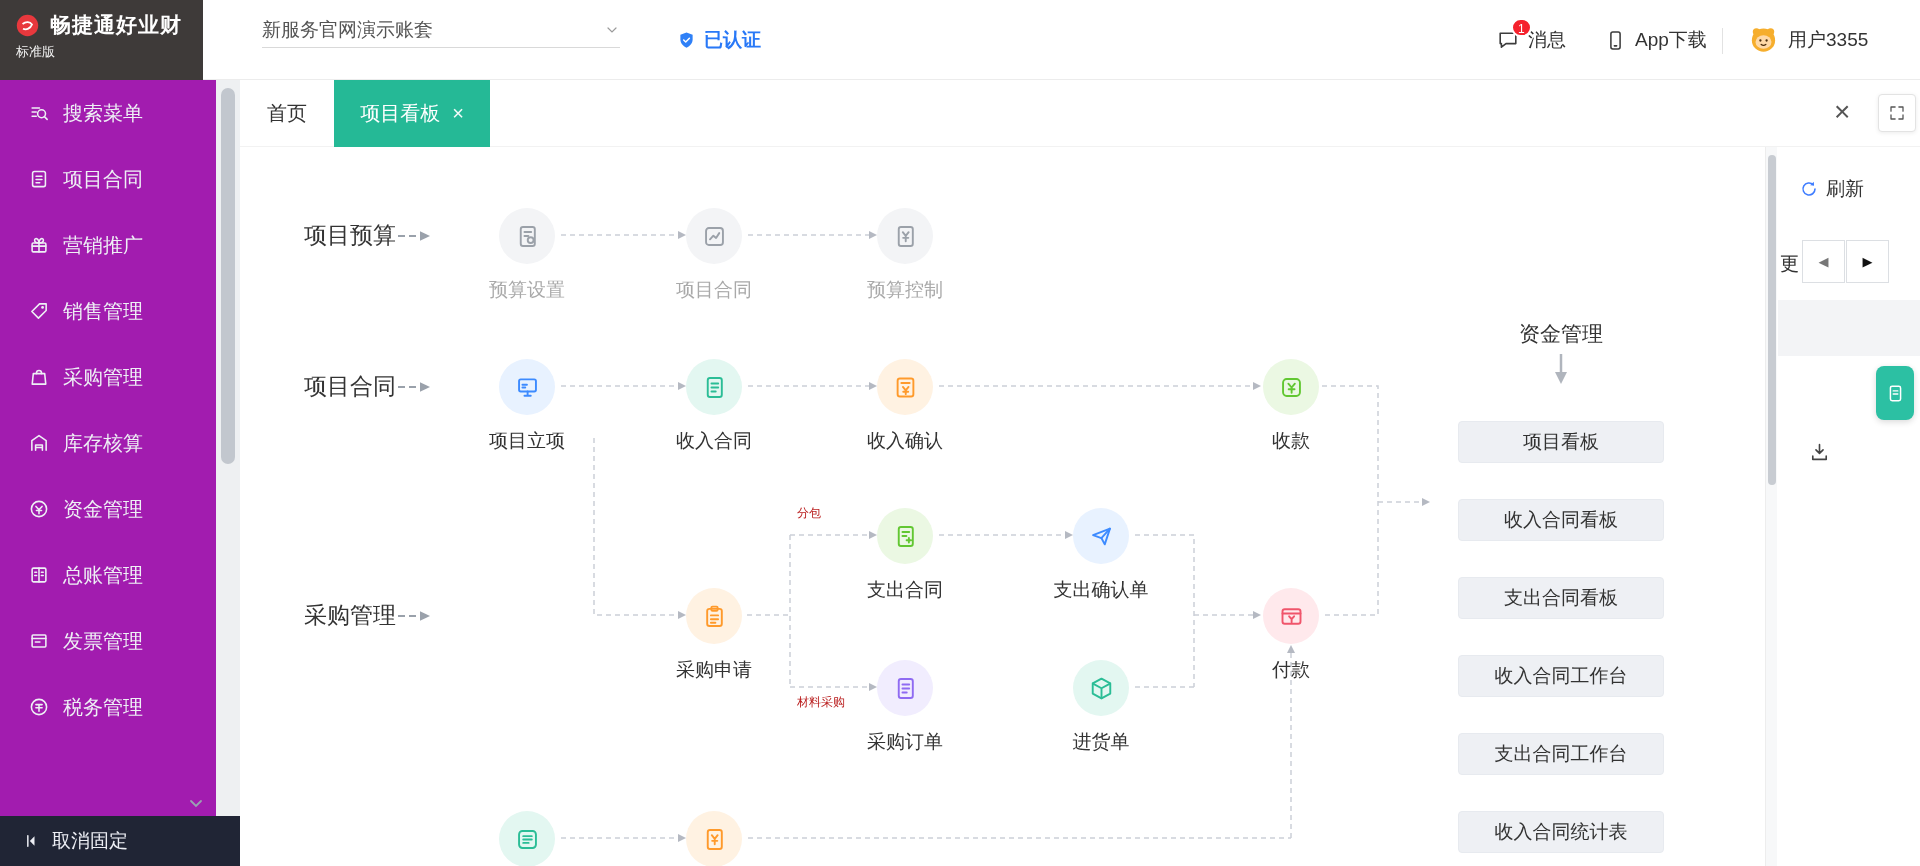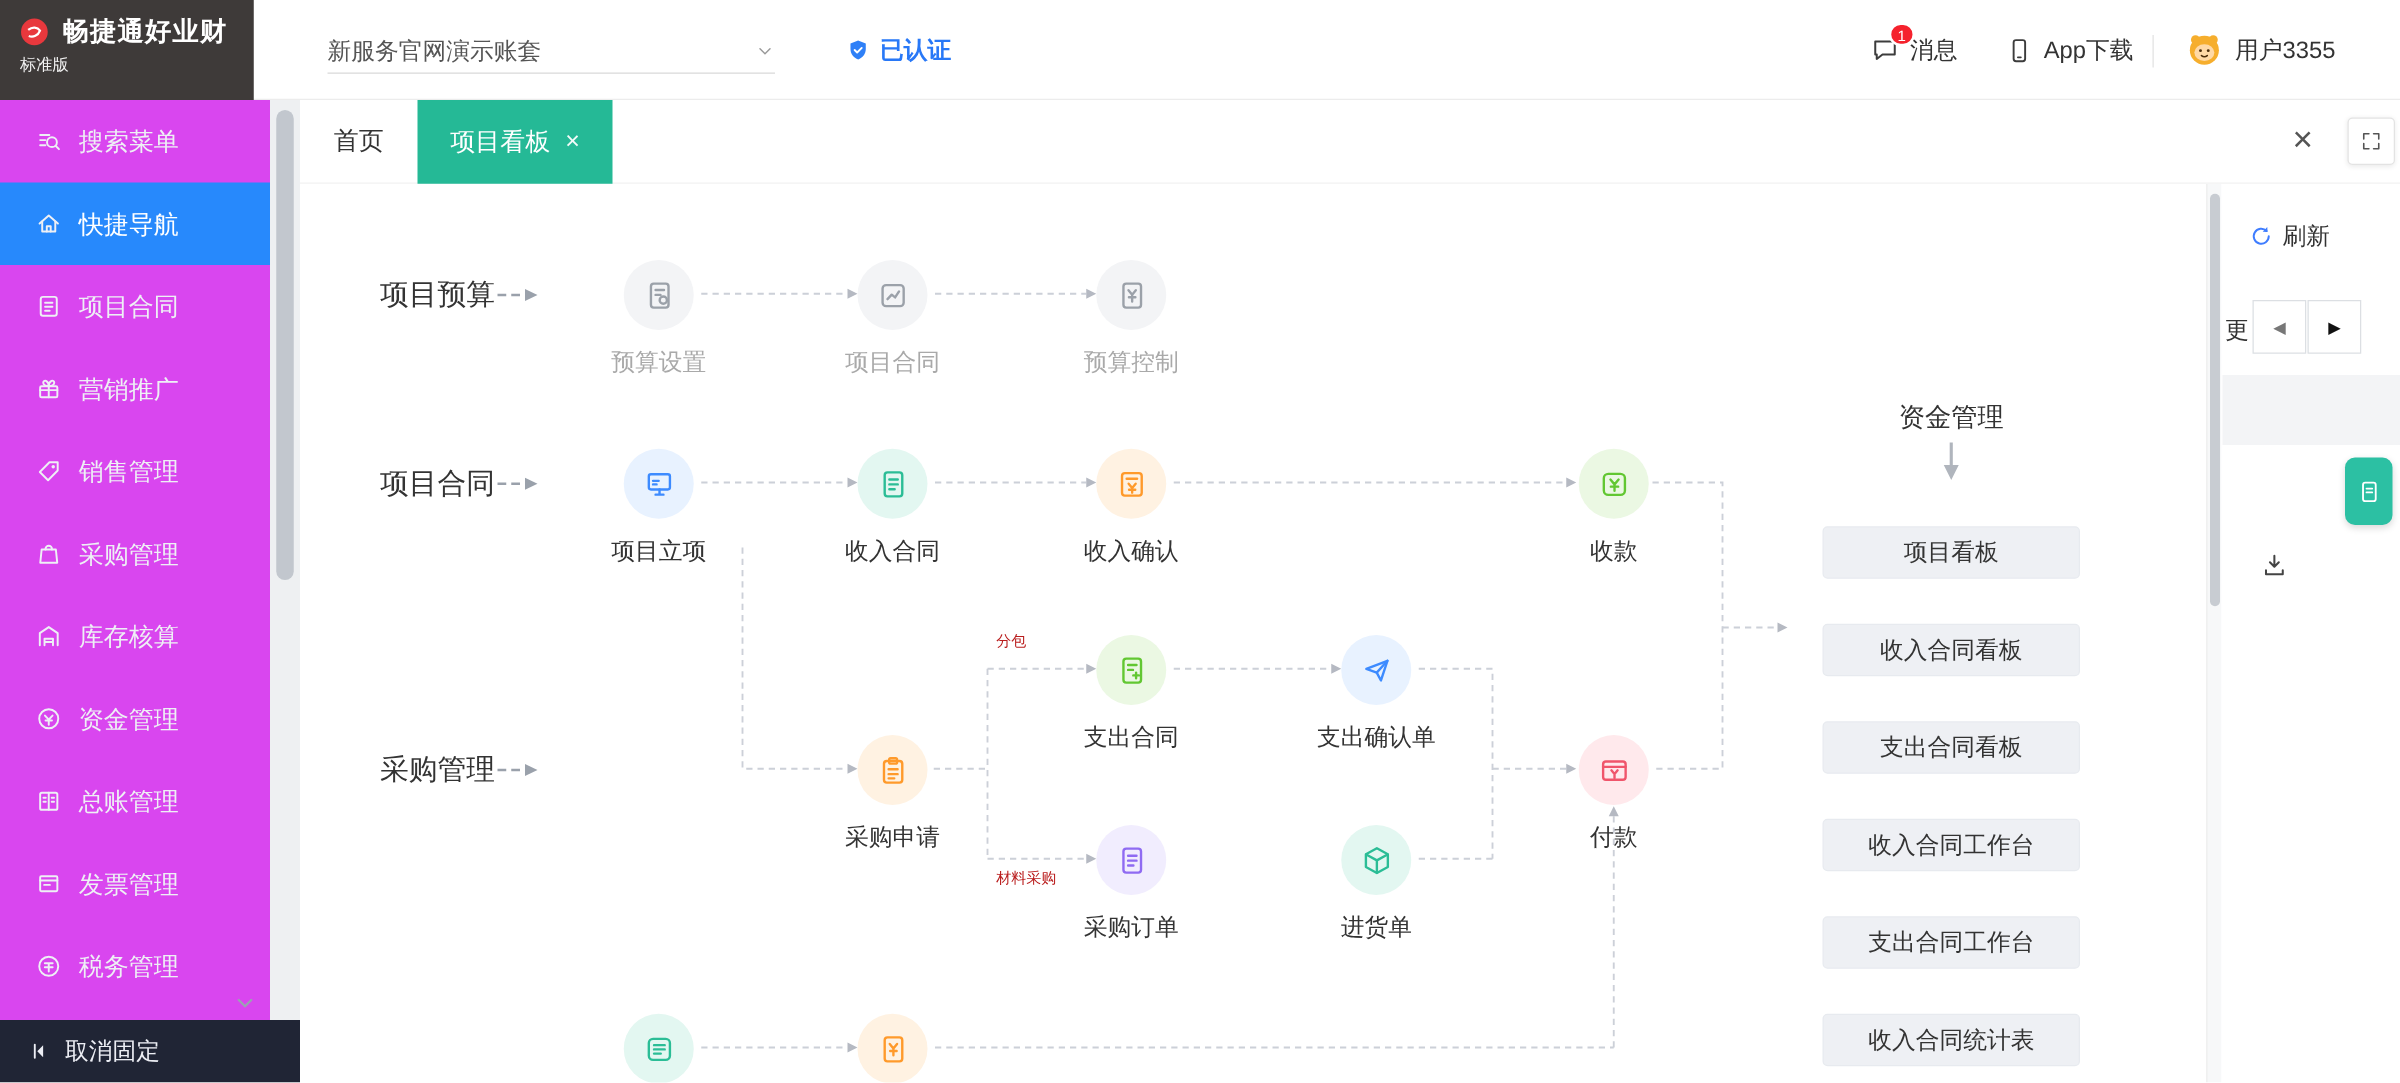--- a/index.html
+++ b/index.html
@@ -8,38 +8,38 @@
   #app {position:relative;width:1920px;height:866px;background:#fff;}
 
   
   .topbar {position:absolute;left:0;top:0;width:1920px;height:80px;background:#fff;
     border-bottom:1px solid #ececec;z-index:30;}
   .logo {position:absolute;left:0;top:0;width:203px;height:80px;background:#3e3a39;
     color:#fff;padding:11px 0 0 14px;}
   .logo-row {display:flex;align-items:center;gap:9px;}
   .brand {font-size:21px;font-weight:bold;letter-spacing:1px;}
   .edition {font-size:13px;margin-top:4px;display:block;margin-left:2px;color:#f2f2f2;}
-  .acct {position:absolute;left:262px;top:23px;width:358px;height:36px;
+  .acct {position:absolute;left:262px;top:12px;width:358px;height:36px;
     border-bottom:1px solid #d9d9d9;display:flex;align-items:center;
     justify-content:space-between;font-size:19px;color:#555;cursor:pointer;}
   .cert {position:absolute;left:676px;top:27px;display:flex;align-items:center;gap:7px;
     font-size:19px;font-weight:bold;color:#2878f7;}
   .msg {position:absolute;left:1496px;top:27px;display:flex;align-items:center;gap:8px;
     font-size:19px;color:#333;cursor:pointer;}
   .badge {position:absolute;left:15px;top:-10px;min-width:19px;height:19px;border-radius:10px;
     background:#f5222d;color:#fff;font-size:12px;line-height:19px;text-align:center;
     padding:0 5px;border:2px solid #fff;}
   .appdl {position:absolute;left:1604px;top:27px;display:flex;align-items:center;gap:8px;
     font-size:19px;color:#333;cursor:pointer;}
   .vdiv {position:absolute;left:1722px;top:28px;width:1px;height:26px;background:#e2e2e2;}
   .user {position:absolute;left:1748px;top:24px;display:flex;align-items:center;gap:9px;
     font-size:19px;color:#333;cursor:pointer;}
 
   
-  .sidebar {position:absolute;left:0;top:80px;width:216px;height:736px;background:#d946ef;z-index:20;}
+  .sidebar {position:absolute;left:0;top:80px;width:216px;height:736px;background:#a21caf;z-index:20;}
   .sitem {height:66px;display:flex;align-items:center;gap:13px;padding-left:28px;
     color:#eef0f5;font-size:20px;cursor:pointer;white-space:nowrap;}
   .sitem.active {background:#2789fc;color:#fff;}
   .sicon {width:22px;height:22px;flex:0 0 22px;}
   .sicon * {stroke:#eef0f5;fill:none;stroke-width:1.7;stroke-linecap:round;stroke-linejoin:round;}
   .side-chev {position:absolute;left:188px;top:796px;z-index:21;cursor:pointer;}
   .sidebar-scroll {position:absolute;left:216px;top:80px;width:24px;height:736px;
     background:#eef0f2;z-index:20;}
   .ss-thumb {position:absolute;left:5px;top:8px;width:14px;height:376px;background:#c2c7ce;border-radius:7px;}
   .unpin {position:absolute;left:0;top:816px;width:240px;height:50px;background:#202535;
@@ -168,28 +168,20 @@
   </header>
 
   <nav class="sidebar">
     <div class="sitem">
       <svg class="sicon" viewBox="0 0 24 24">
           <path d="M4.5 6.5h8M4.5 11h4.5M4.5 15.5h4.5"></path>
           <circle cx="14.8" cy="12.8" r="4.3"></circle>
           <path d="M17.9 15.9l3 3"></path>
         </svg>
       <span>搜索菜单</span>
-    </div>
-    <div class="sitem active">
-      <svg class="sicon" viewBox="0 0 24 24">
-          <path d="M4 11.8L12 4.8l8 7"></path>
-          <path d="M6.3 10v8.7h11.4V10"></path>
-          <path d="M10.3 18.7v-4.6h3.4v4.6"></path>
-        </svg>
-      <span>快捷导航</span>
     </div>
     <div class="sitem">
       <svg class="sicon" viewBox="0 0 24 24">
           <rect x="5" y="3.8" width="14" height="16.5" rx="2"></rect>
           <path d="M8.8 9h6.4M8.8 12.5h6.4M8.8 16h4"></path>
         </svg>
       <span>项目合同</span>
     </div>
     <div class="sitem">
       <svg class="sicon" viewBox="0 0 24 24">

